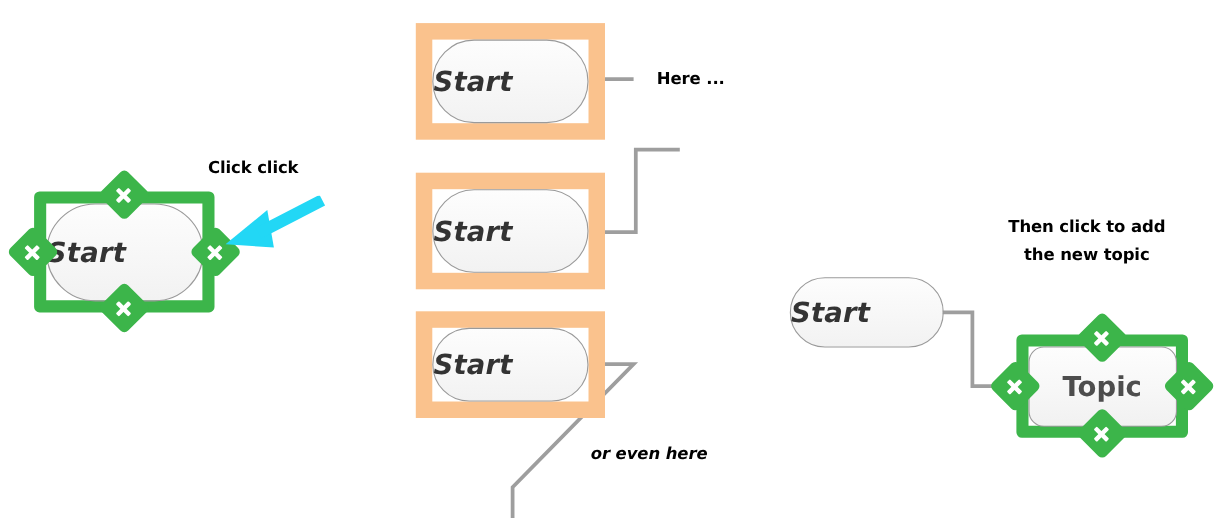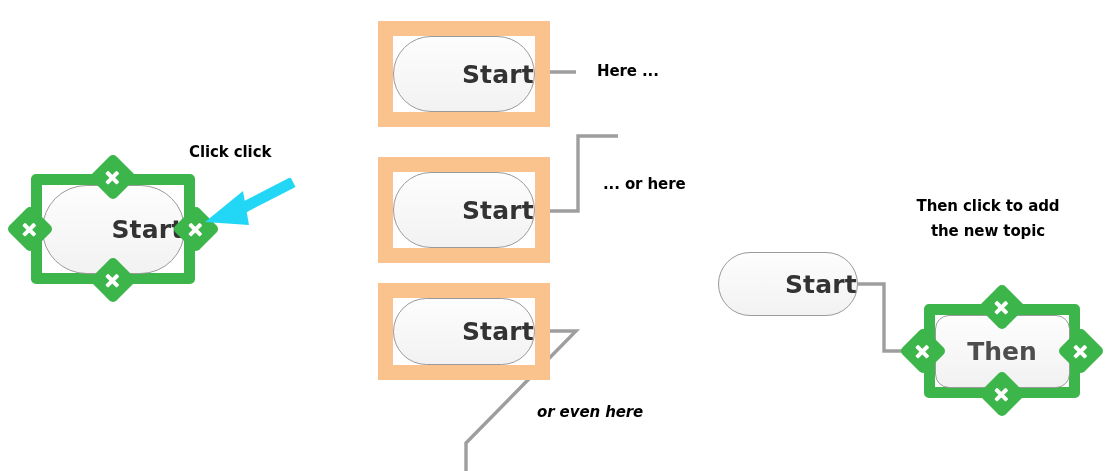--- a/index.html
+++ b/index.html
@@ -15,25 +15,26 @@
   #wires{position:absolute;left:0;top:0;width:1120px;height:471px;pointer-events:none;}
 
   
   .abs{position:absolute;}
 
   
   .pill{
     background:linear-gradient(180deg,#fdfdfd 0%,#f7f7f7 55%,#f2f2f2 100%);
     border:1.6px solid #9a9a9a;
     border-radius:999px;
-    display:flex;align-items:center;justify-content:flex-end;
+    display:flex;align-items:center;justify-content:flex-start;
     box-sizing:border-box;
     color:#333333;
     font-weight:bold;
     letter-spacing:.2px;
+    font-style:italic;
   }
   .roundrect{
     background:linear-gradient(180deg,#fdfdfd 0%,#f7f7f7 55%,#f1f1f1 100%);
     border:1.6px solid #9a9a9a;
     border-radius:14px;
     display:flex;align-items:center;justify-content:center;
     box-sizing:border-box;
     color:#4d4d4d;
     font-weight:bold;
   }
@@ -144,31 +145,30 @@
   </div>
 
   <div class="orange-frame" style="left:378px;top:283px;width:172px;height:97px;">
     <div class="pill" style="position:absolute;left:0;top:0;width:142px;height:67px;font-size:25px;">
       <span>Start</span>
     </div>
   </div>
 
   <div class="note" style="left:597px;top:59px;">Here ...</div>
 
-  <div class="note" style="left:603px;top:172px;">... or here</div>
 
   <div class="note" style="left:537px;top:400px;font-style:italic;">or even here</div>
 
   <div class="pill" style="position:absolute;left:718px;top:252px;width:140px;height:64px;font-size:25px;">
     <span>Start</span>
   </div>
 
   <div class="sel-frame" style="left:924px;top:304px;width:156px;height:94px;">
     <div class="roundrect" style="position:absolute;left:-0.5px;top:-0.5px;width:135px;height:73px;font-size:25px;">
-      <span>Then</span>
+      <span>Topic</span>
     </div>
   </div>
 
   <div class="handle abs" style="left:985px;top:290px;">
     <div class="plus-h"></div>
     <div class="plus-v"></div>
   </div>
   <div class="handle abs" style="left:1064px;top:334px;">
     <div class="plus-h"></div>
     <div class="plus-v"></div>

